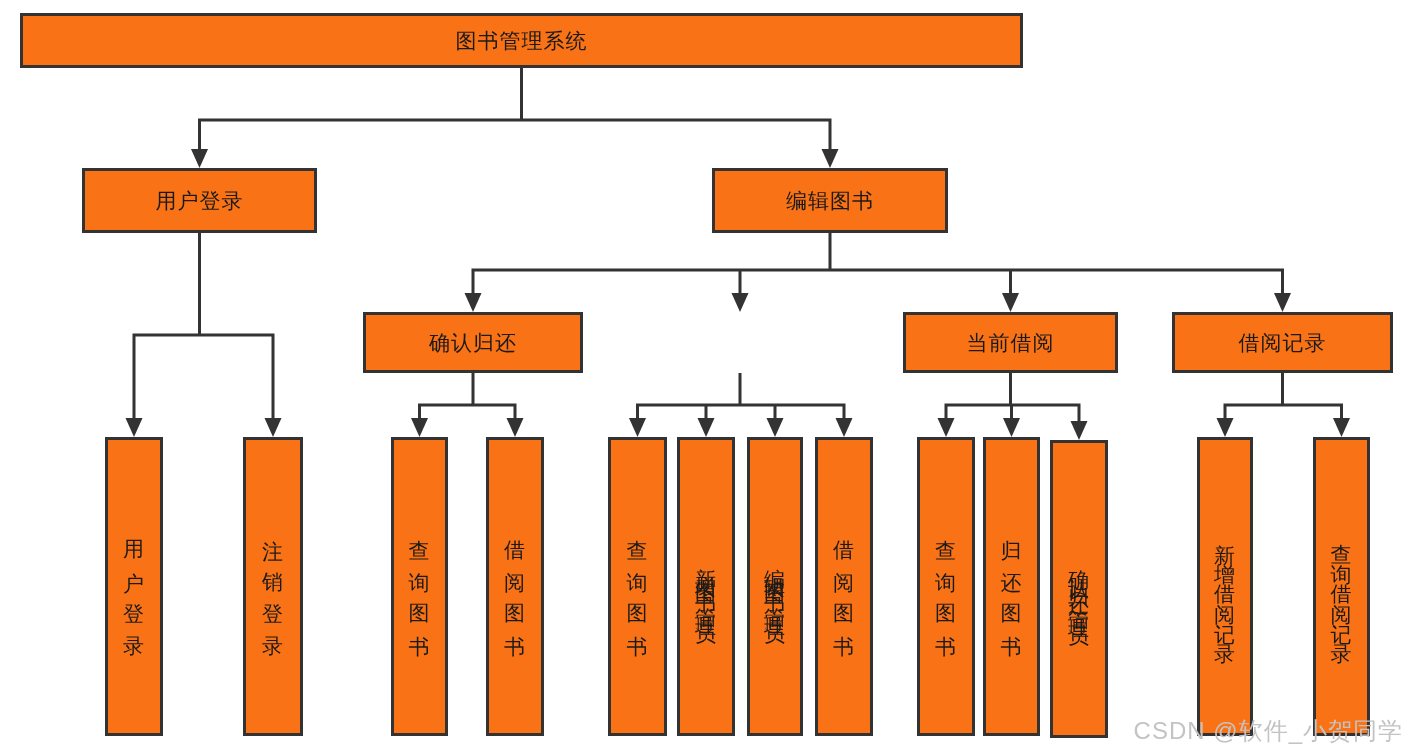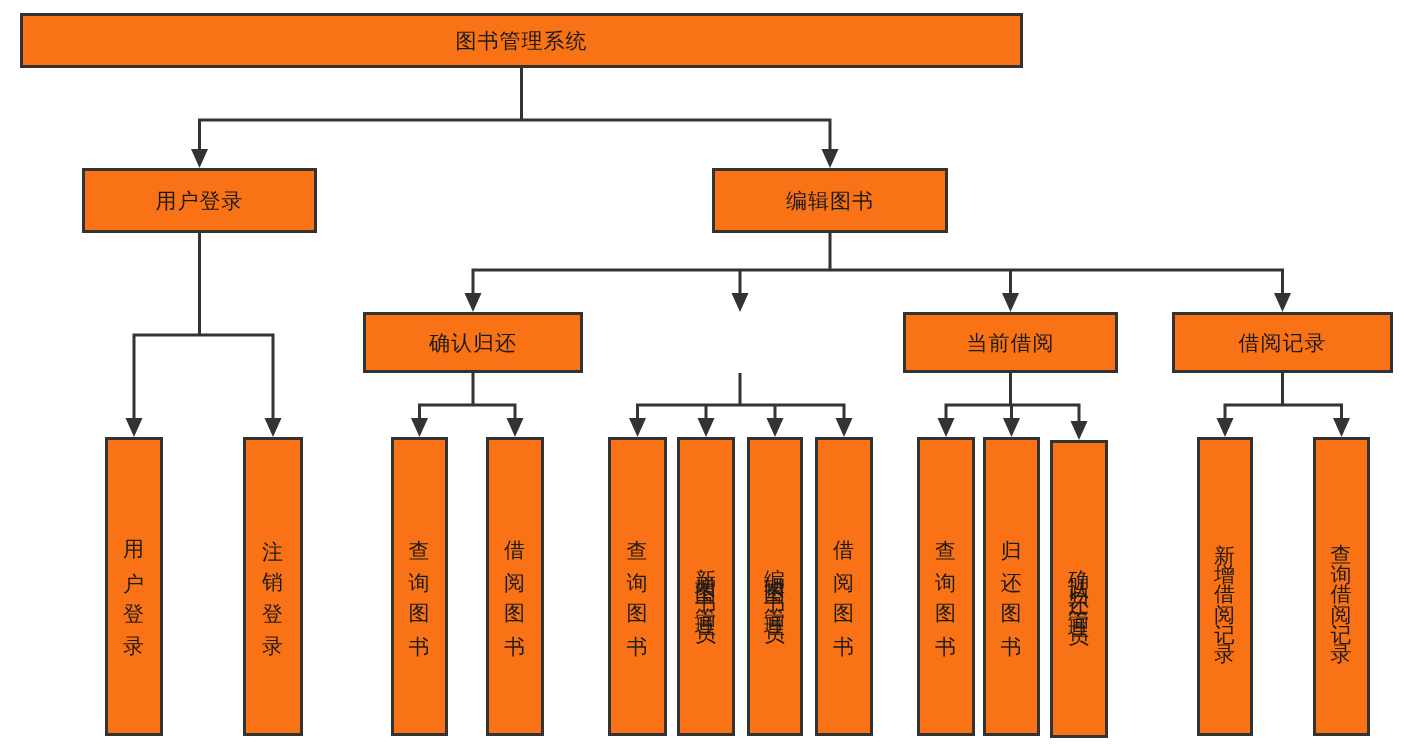--- a/index.html
+++ b/index.html
@@ -150,14 +150,15 @@
     <span class="vlbl ls9">确认归还（管理员）</span>
   </div>
 
   <div class="box" style="left:1197px;top:437px;width:56px;height:299px">
     <span class="vlbl ls6">新增借阅记录</span>
   </div>
   <div class="box" style="left:1313px;top:437px;width:57px;height:299px">
     <span class="vlbl ls6">查询借阅记录</span>
   </div>
 
+  <div id="watermark">CSDN @软件_小贺同学</div>
 
 </div>
 
 </body></html>

